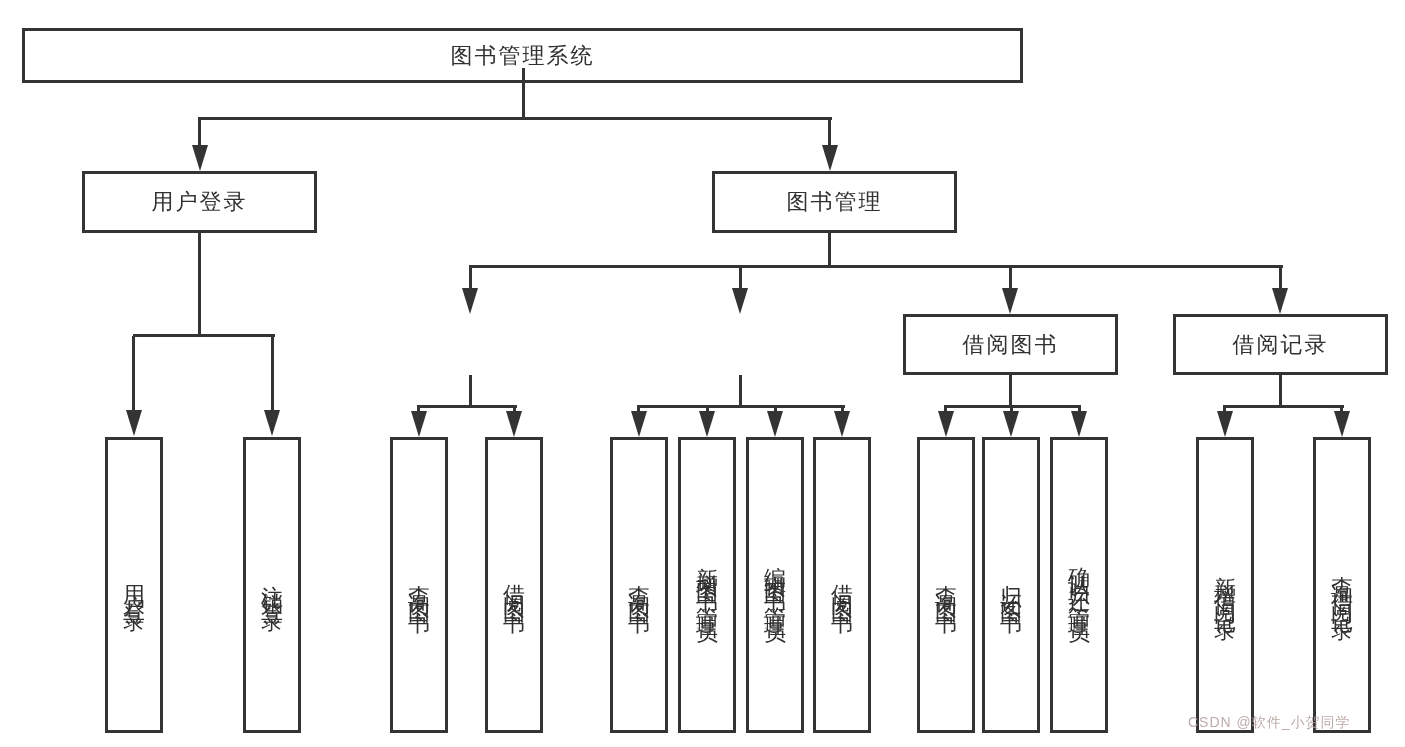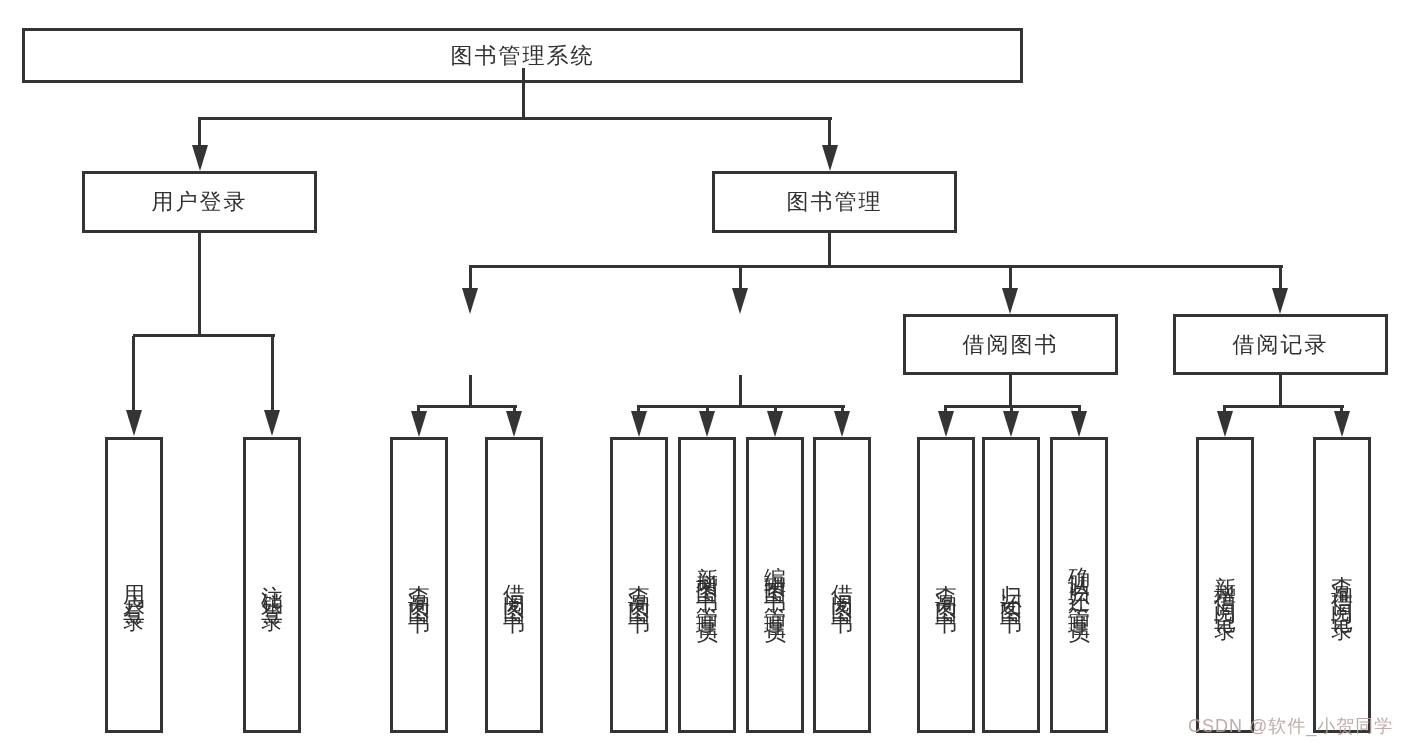--- a/index.html
+++ b/index.html
@@ -46,21 +46,21 @@
     width: 0;
     height: 0;
     border-left: 8px solid transparent;
     border-right: 8px solid transparent;
     border-top: 26px solid #343434;
   }
   .wm {
     position: absolute;
     left: 1188px;
     top: 714px;
-    font-size: 18px;
+    font-size: 14px;
     letter-spacing: 1px;
     color: #b7a3a1;
     opacity: 0.9;
     white-space: nowrap;
   }
 </style>
 </head>
 <body>
 
 <div class="canvas">

